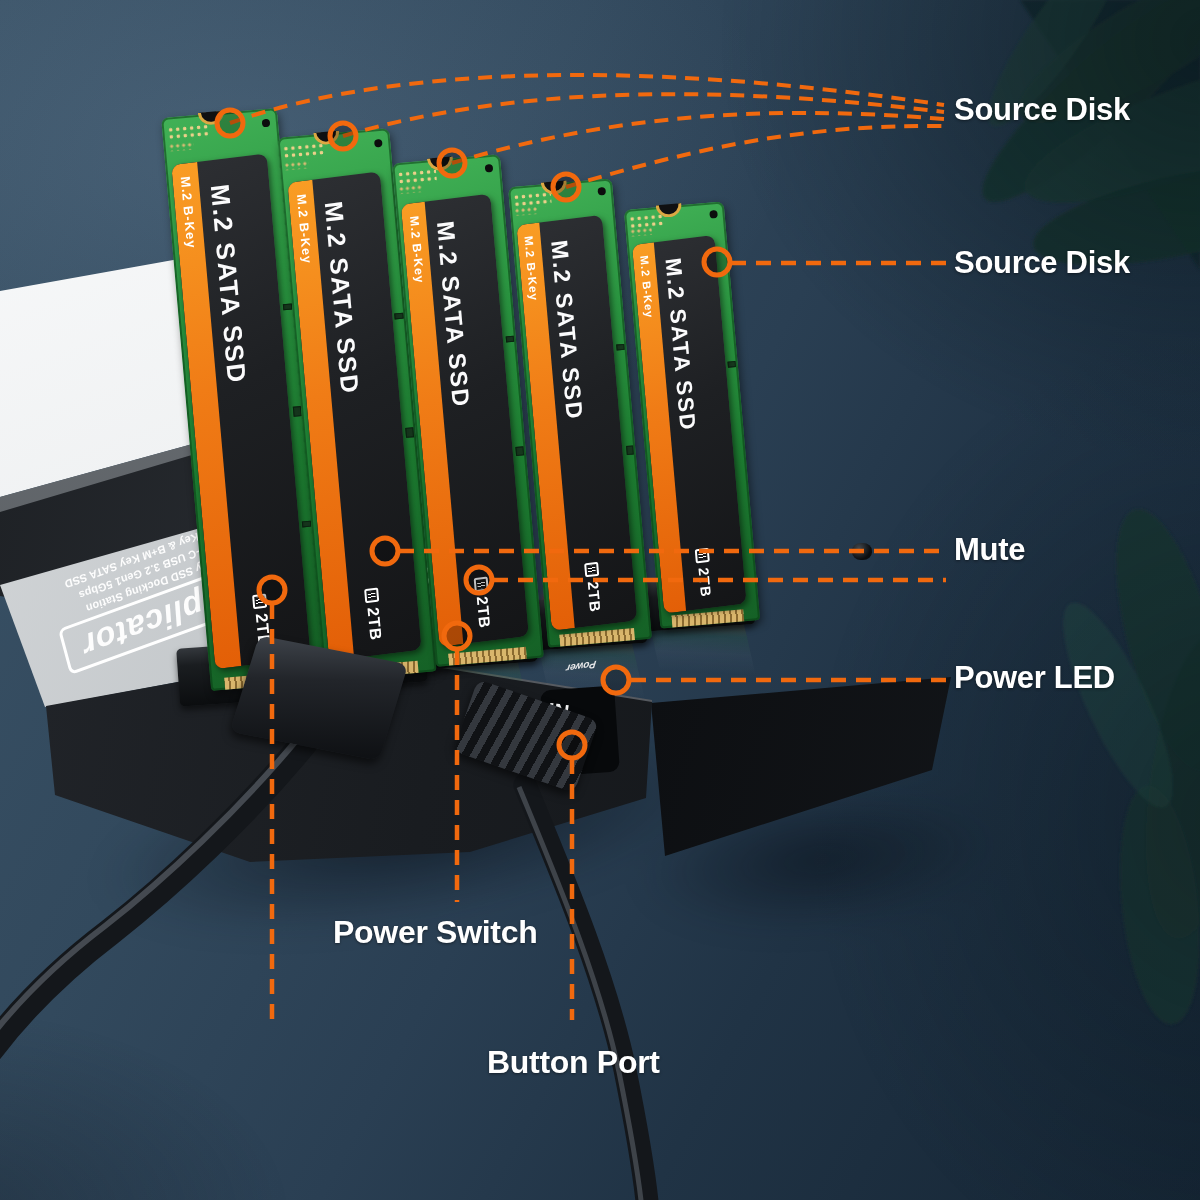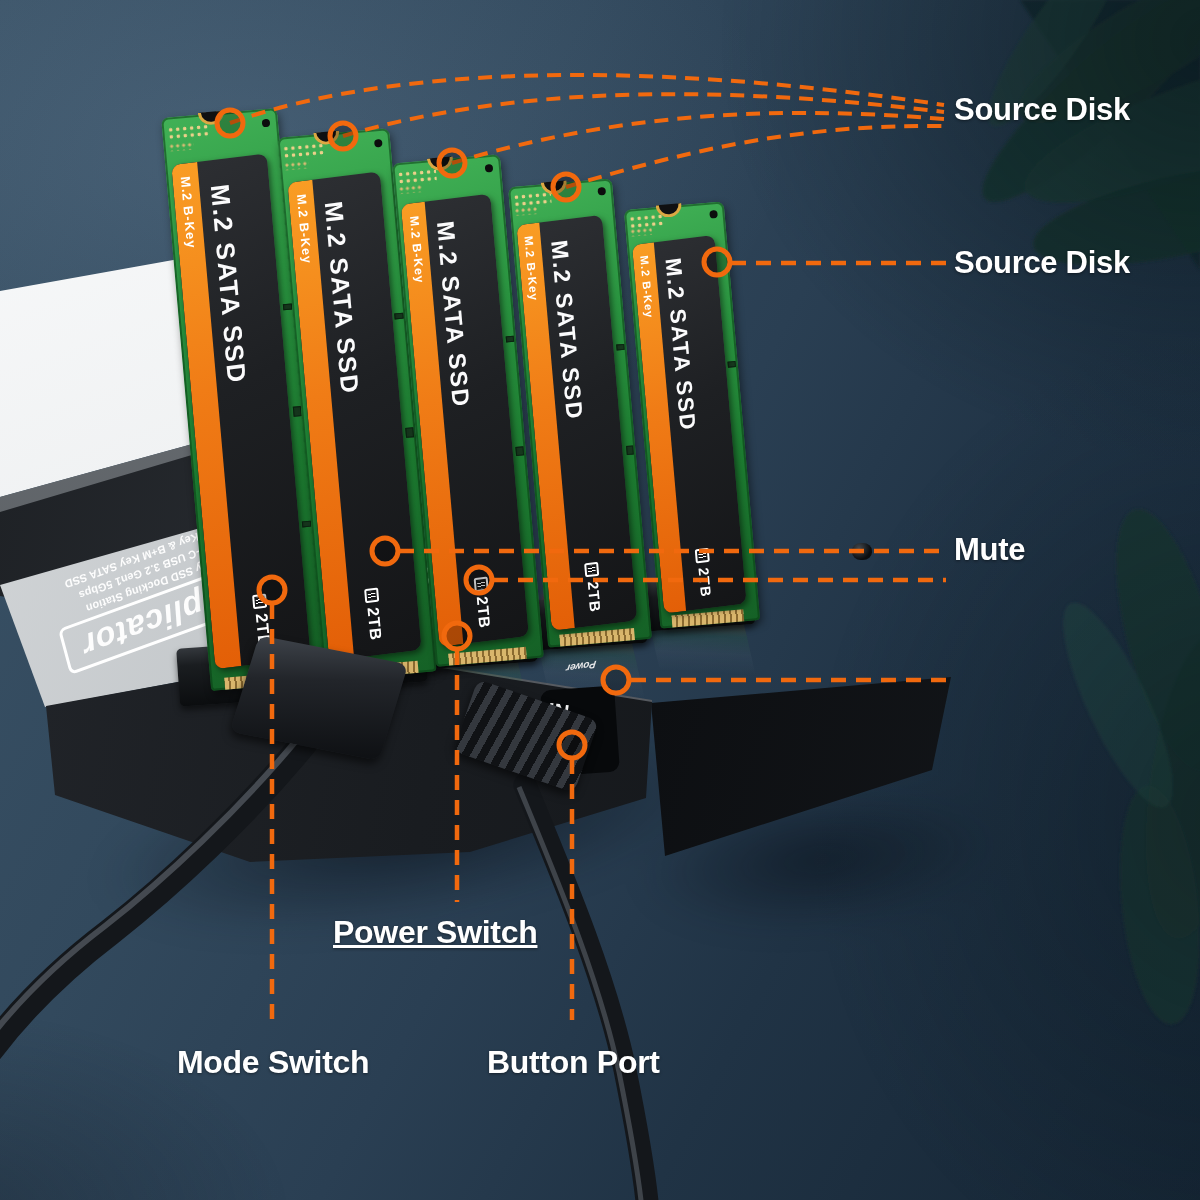--- a/index.html
+++ b/index.html
@@ -364,17 +364,17 @@
       <circle cx="616" cy="680" r="13"></circle>
       <circle cx="272" cy="590" r="13"></circle>
       <circle cx="457" cy="636" r="13"></circle>
       <circle cx="572" cy="745" r="13"></circle>
     </g>
   </svg>
 
   <div class="callout" style="left:954px;top:92px;">Source Disk</div>
   <div class="callout" style="left:954px;top:245px;">Source Disk</div>
   <div class="callout" style="left:954px;top:532px;">Mute</div>
-  <div class="callout big" style="left:333px;top:914px;text-decoration:underline;">Power Switch</div>
-  <div class="callout big" style="left:177px;top:1044px;">Mode Switch</div>
+  <div class="callout" style="left:954px;top:660px;">Power LED</div>
+  <div class="callout big" style="left:333px;top:914px;">Power Switch</div>
   <div class="callout big" style="left:487px;top:1044px;">Button Port</div>
 
 </div>
 
 </body></html>

